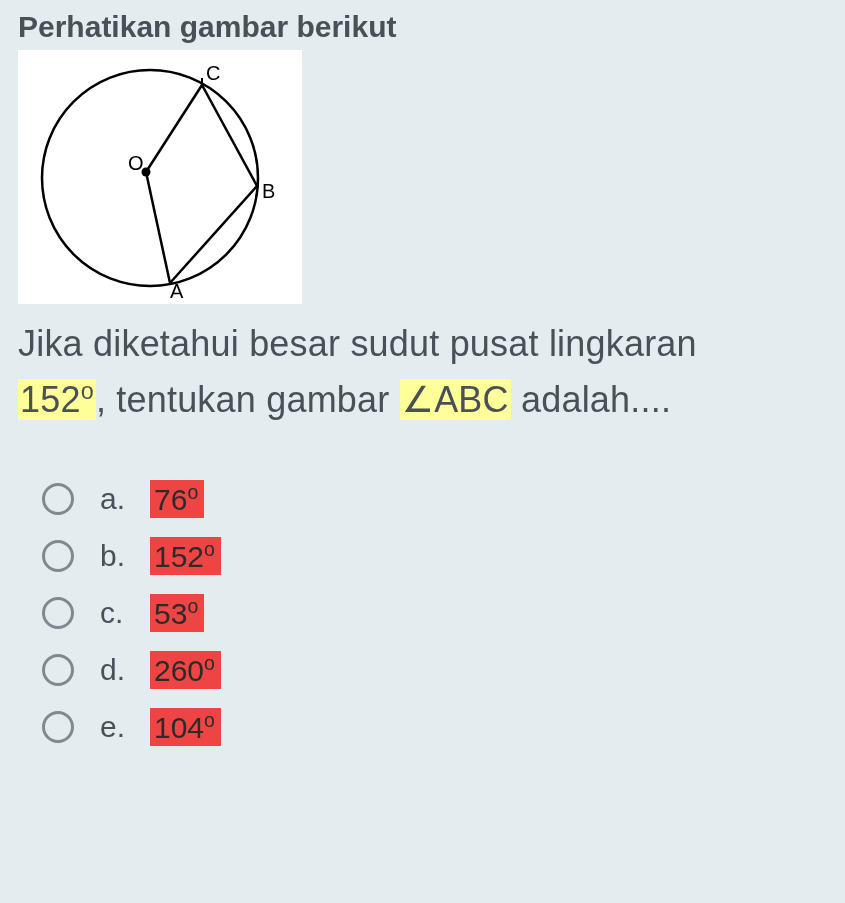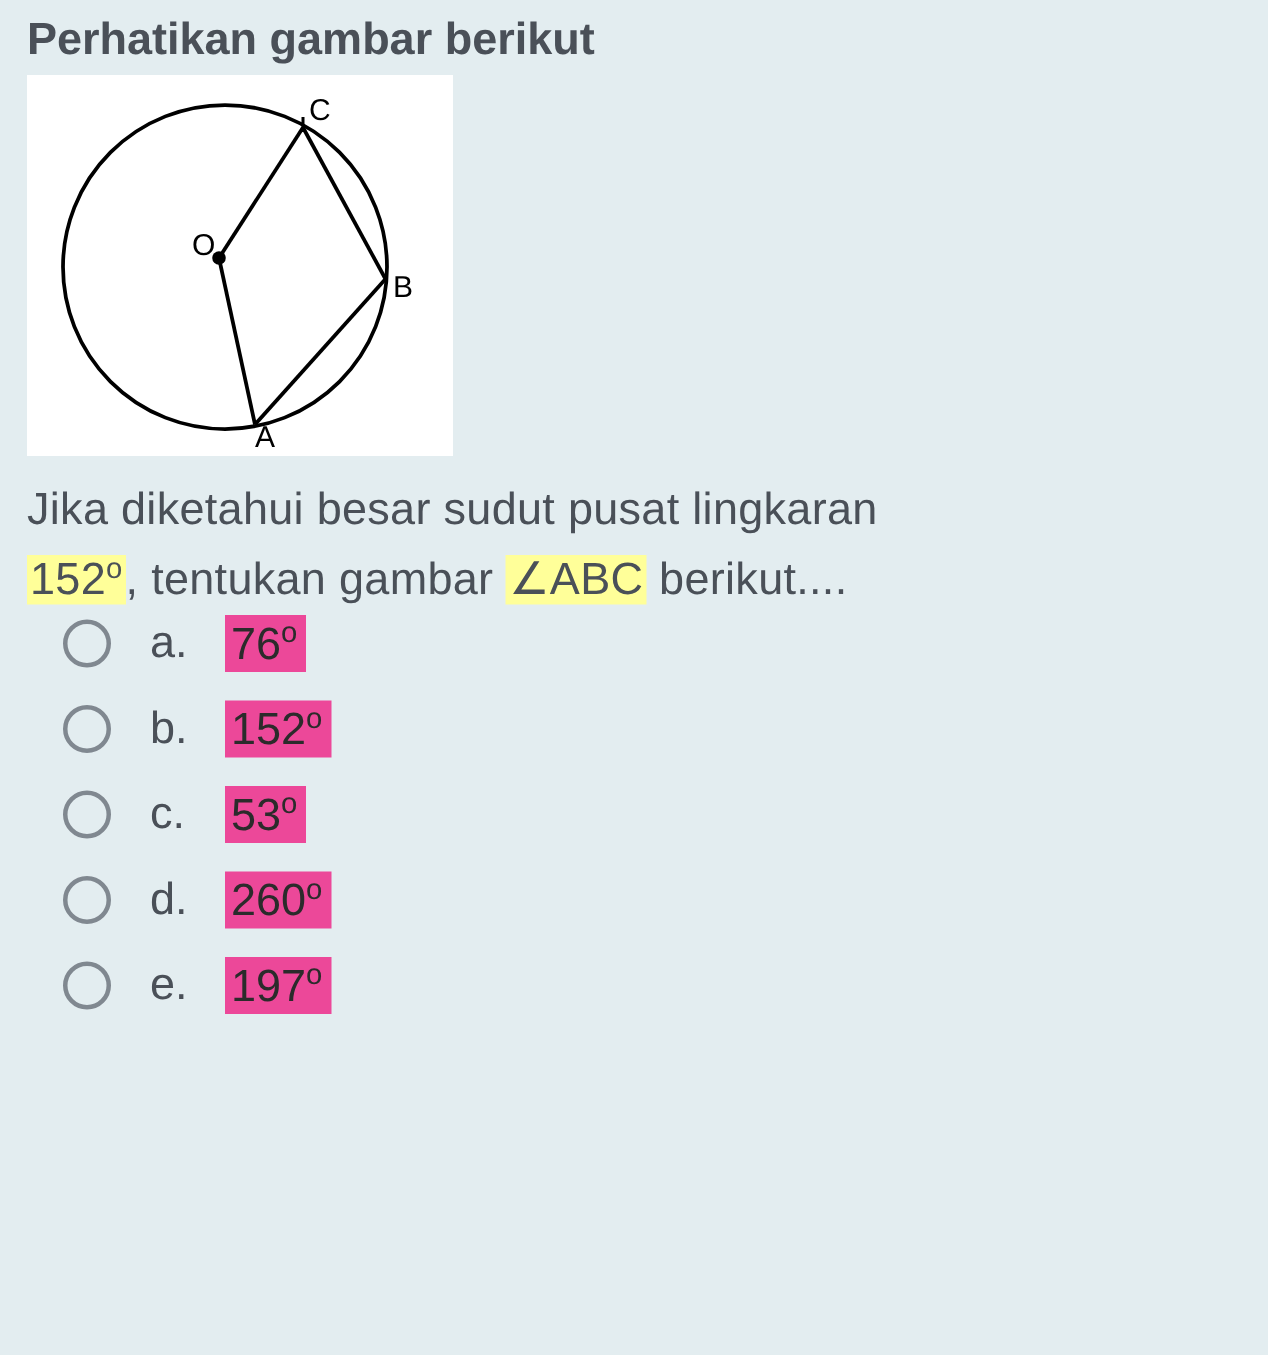--- a/index.html
+++ b/index.html
@@ -17,24 +17,25 @@
       margin-bottom: 6px;
     }
     .diagram-container {
       background: #ffffff;
       display: inline-block;
       padding: 10px 12px 2px 12px;
       margin-bottom: 8px;
     }
     svg { display: block; }
     .given-text {
-      font-size: 30px;
+      font-size: 36px;
       font-weight: 400;
       color: #4a5058;
       line-height: 1.55;
+      margin-bottom: 52px;
       letter-spacing: 0.2px;
     }
     .highlight-yellow {
       background: #ffff99;
       padding: 0 2px;
     }
     .sup { font-size: 0.65em; vertical-align: super; }
     .options { padding-left: 24px; }
     .option-row {
       display: flex;
@@ -52,21 +53,21 @@
     }
     .option-letter {
       font-size: 30px;
       color: #4a5058;
       width: 50px;
       flex-shrink: 0;
     }
     .option-value {
       font-size: 30px;
       color: #2b2b2b;
-      background: #ec4899;
+      background: #ef4444;
       padding: 1px 6px 1px 4px;
     }
   </style>
 </head>
 <body>
 
 
 
 <div class="question-title">Perhatikan gambar berikut</div>
 
@@ -90,21 +91,21 @@
     <line x1="172" y1="25" x2="227" y2="126" stroke="#000" stroke-width="2.5"></line>
 
     <line x1="140" y1="223" x2="227" y2="126" stroke="#000" stroke-width="2.5"></line>
 
     <line x1="172" y1="18" x2="172" y2="28" stroke="#000" stroke-width="2"></line>
   </svg>
 </div>
 
 <div class="given-text">
   <span>Jika diketahui besar sudut pusat lingkaran</span><br>
-  <span class="highlight-yellow"><span>152</span><span class="sup">o</span></span><span>, tentukan gambar </span><span class="highlight-yellow">∠ABC</span><span> berikut....</span>
+  <span class="highlight-yellow"><span>152</span><span class="sup">o</span></span><span>, tentukan gambar </span><span class="highlight-yellow">∠ABC</span><span> adalah....</span>
 </div>
 
 <div class="options">
   <div class="option-row">
     <div class="radio"></div>
     <div class="option-letter">a.</div>
     <div class="option-value"><span>76</span><span class="sup">o</span></div>
   </div>
   <div class="option-row">
     <div class="radio"></div>
@@ -117,18 +118,18 @@
     <div class="option-value"><span>53</span><span class="sup">o</span></div>
   </div>
   <div class="option-row">
     <div class="radio"></div>
     <div class="option-letter">d.</div>
     <div class="option-value"><span>260</span><span class="sup">o</span></div>
   </div>
   <div class="option-row">
     <div class="radio"></div>
     <div class="option-letter">e.</div>
-    <div class="option-value"><span>197</span><span class="sup">o</span></div>
+    <div class="option-value"><span>104</span><span class="sup">o</span></div>
   </div>
 </div>
 
 
 
 
 </body></html>

